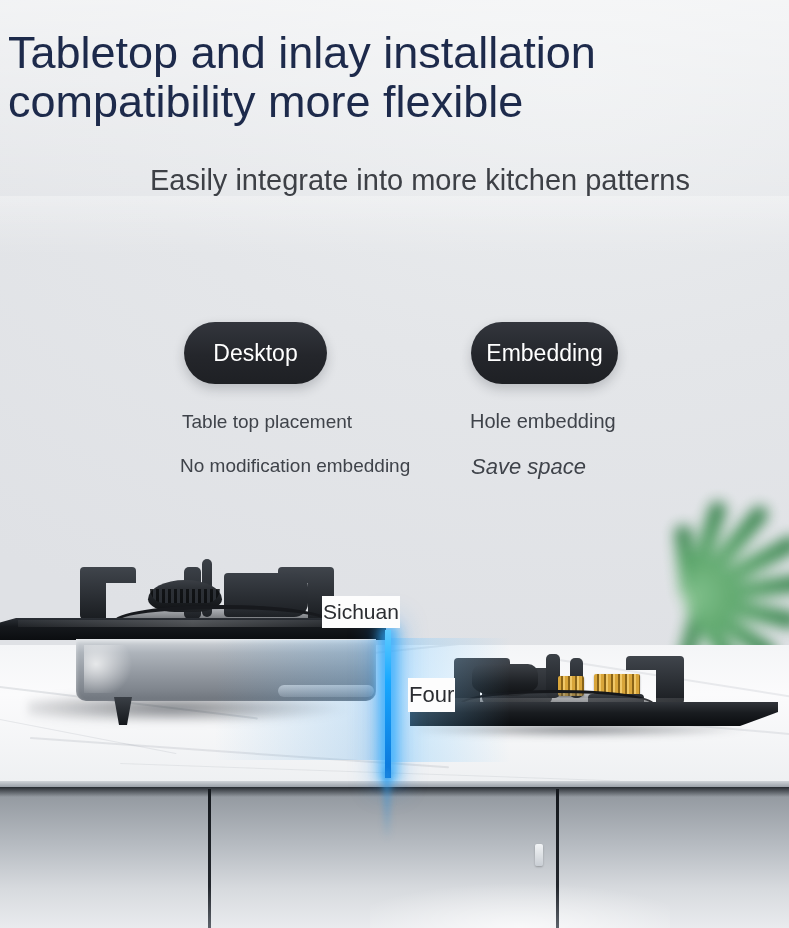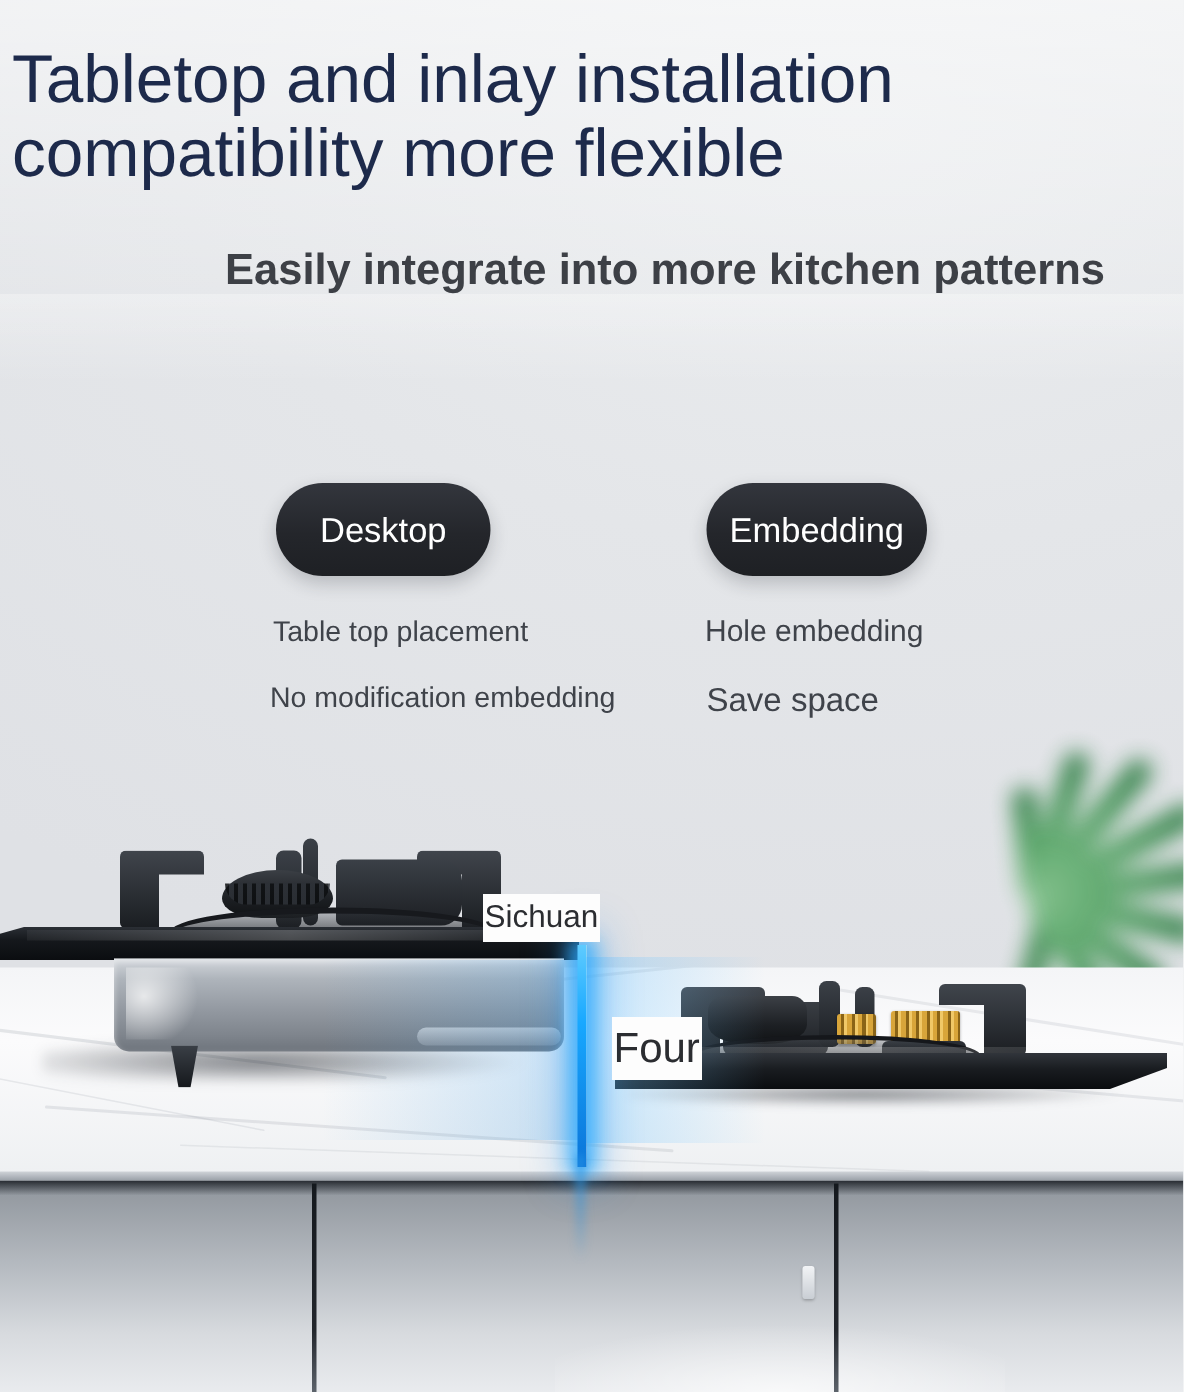--- a/index.html
+++ b/index.html
@@ -30,21 +30,21 @@
   }
 
   
   .title{
     position:absolute;left:8px;top:28px;width:700px;
     font-size:45px;line-height:49px;
     color:#1d2a4b;letter-spacing:0px;white-space:pre-line;
   }
   .subtitle{
     position:absolute;left:150px;top:163px;
-    font-size:29px;line-height:34px;color:#3d4046;font-weight:bold;
+    font-size:29px;line-height:34px;color:#3d4046;
   }
 
   
   .pill{
     position:absolute;
     background:linear-gradient(180deg,#33363d 0%,#24262b 55%,#1e2024 100%);
     color:#ffffff;
     border-radius:40px;
     display:flex;align-items:center;justify-content:center;
     box-shadow:0 5px 12px rgba(30,35,45,.22);
@@ -52,21 +52,21 @@
   }
   #pill-desktop{left:184px;top:322px;width:143px;height:62px;}
   #pill-embed{left:471px;top:322px;width:147px;height:62px;}
 
   .caption{
     position:absolute;color:#3f434a;font-size:19px;white-space:nowrap;margin-top:10px;
   }
   #cap-d1{left:182px;top:401px;}
   #cap-d2{left:180px;top:445px;}
   #cap-e1{left:470px;top:400px;font-size:20px;}
-  #cap-e2{left:471px;top:444px;font-size:22px;}
+  #cap-e2{left:471px;top:444px;font-size:22px;font-style:italic;}
 
   
   .leaf-wrap{
     position:absolute;right:-30px;top:470px;width:250px;height:250px;
     filter:blur(7px);opacity:.95;pointer-events:none;
   }
   .frond{
     position:absolute;left:120px;top:120px;
     width:118px;height:17px;border-radius:10px;
     background:linear-gradient(90deg,#7fc089 0%,#4e9e5f 55%,#2f7a45 100%);
@@ -279,21 +279,21 @@
     background:linear-gradient(90deg,rgba(120,200,255,.40),rgba(120,200,255,0));
     pointer-events:none;
   }
 
   
   .olabel{
     position:absolute;background:#fdfdfd;color:#2b2d31;
     font-size:21px;line-height:1.35;padding:2px 1px;white-space:nowrap;
   }
   #label-sichuan{left:322px;top:596px;}
-  #label-four{left:408px;top:678px;font-size:28px;}
+  #label-four{left:408px;top:678px;font-size:22px;}
 </style>
 </head>
 <body>
 
 <div id="page">
 
   <div class="wall"></div>
   <div class="wall-sheen"></div>
   <div class="wall-soft-band"></div>
 

